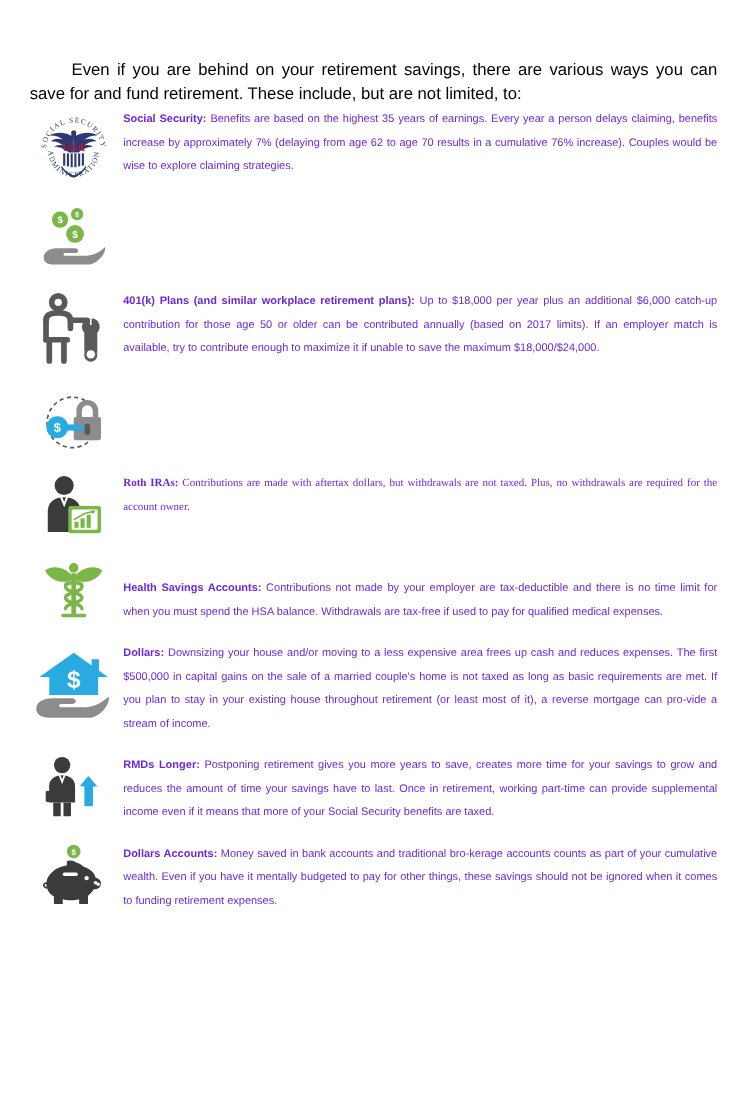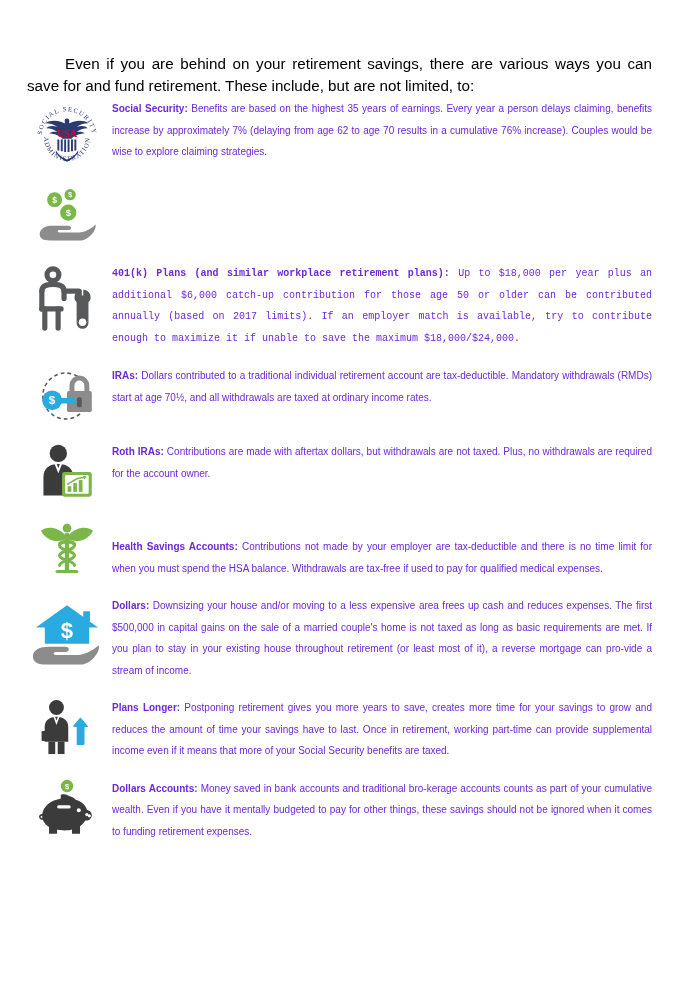--- a/index.html
+++ b/index.html
@@ -69,23 +69,23 @@
     color: #6d28d9;
     padding-top: 2px;
   }
   .text-cell b {
     font-weight: bold;
   }
 
   
   .item-ss       { margin-top: 0px;  margin-bottom: 12px; }
   .item-pension  { margin-bottom: 13px; }
-  .item-401k     { margin-bottom: 14px; font-family: Liberation Mono, monospace; }
+  .item-401k     { margin-bottom: 14px; }
   .item-ira      { margin-bottom: 12px; }
-  .item-roth     { margin-bottom: 12px; }
+  .item-roth     { margin-bottom: 12px; font-family: Liberation Serif, serif; }
   .item-hsa      { margin-bottom: 14px; align-items: flex-end; }
   .item-housing  { margin-bottom: 14px; }
   .item-work     { margin-bottom: 14px; }
   .item-taxable  { margin-bottom: 0px; }
 </style>
 </head>
 <body>
 
 <div class="page">
 
@@ -181,23 +181,20 @@
             <rect x="50" y="42" width="40" height="34" rx="3" fill="#8c8c8c"></rect>
             <rect x="66" y="52" width="8" height="16" rx="3" fill="#58595b"></rect>
           </g>
           <g>
             <rect x="30" y="53" width="34" height="9" fill="#29abe2"></rect>
             <circle cx="26" cy="57" r="16" fill="#29abe2"></circle>
             <text x="26" y="63.5" font-family="Liberation Sans, sans-serif" font-size="19" font-weight="bold" fill="#ffffff" text-anchor="middle">$</text>
           </g>
         </svg>
       </div>
-      <div class="text-cell">
-        <b>IRAs:</b><span> Dollars contributed to a traditional individual retirement account are tax-deductible. Mandatory withdrawals (RMDs) start at age 70½, and all withdrawals are taxed at ordinary income rates.</span>
-      </div>
     </div>
 
     <div class="item item-roth">
       <div class="icon-cell">
         <svg class="icon-box small" viewBox="0 0 100 100">
           <g fill="#3b3b3b">
             <circle cx="36" cy="20" r="14"></circle>
             <path d="M12 88 L12 58 C12 44 22 37 36 37 C50 37 60 44 60 58 L60 88 Z"></path>
           </g>
           <path d="M30 37 L36 52 L42 37 L39 36 L36 44 L33 36 Z" fill="#ffffff"></path>
@@ -265,21 +262,21 @@
           </g>
           <path d="M28 32 L33 45 L38 32 L35.5 31 L33 38 L30.5 31 Z" fill="#ffffff"></path>
           <rect x="9" y="55" width="20" height="16" rx="2" fill="#3b3b3b"></rect>
           <g fill="#29abe2">
             <path d="M57 92 L57 56 L49 56 L64 38 L79 56 L71 56 L71 92 Z" transform="translate(14,-8) scale(0.82) translate(6,12)"></path>
             <path d="M57 92 L57 56 L49 56 L64 38 L79 56 L71 56 L71 92 Z" transform="translate(26,0) scale(0.78) translate(-4,6)"></path>
           </g>
         </svg>
       </div>
       <div class="text-cell">
-        <b>Plans Longer:</b><span> Postponing retirement gives you more years to save, creates more time for your savings to grow and reduces the amount of time your savings have to last. Once in retirement, working part-time can provide supplemental income even if it means that more of your Social Security benefits are taxed.</span>
+        <b>RMDs Longer:</b><span> Postponing retirement gives you more years to save, creates more time for your savings to grow and reduces the amount of time your savings have to last. Once in retirement, working part-time can provide supplemental income even if it means that more of your Social Security benefits are taxed.</span>
       </div>
     </div>
 
     <div class="item item-taxable">
       <div class="icon-cell">
         <svg class="icon-box small" viewBox="0 0 100 100">
           <g>
             <circle cx="50" cy="13" r="10" fill="#7ab648"></circle>
             <text x="50" y="18.5" font-family="Liberation Sans, sans-serif" font-size="12" font-weight="bold" fill="#ffffff" text-anchor="middle">$</text>
           </g>

